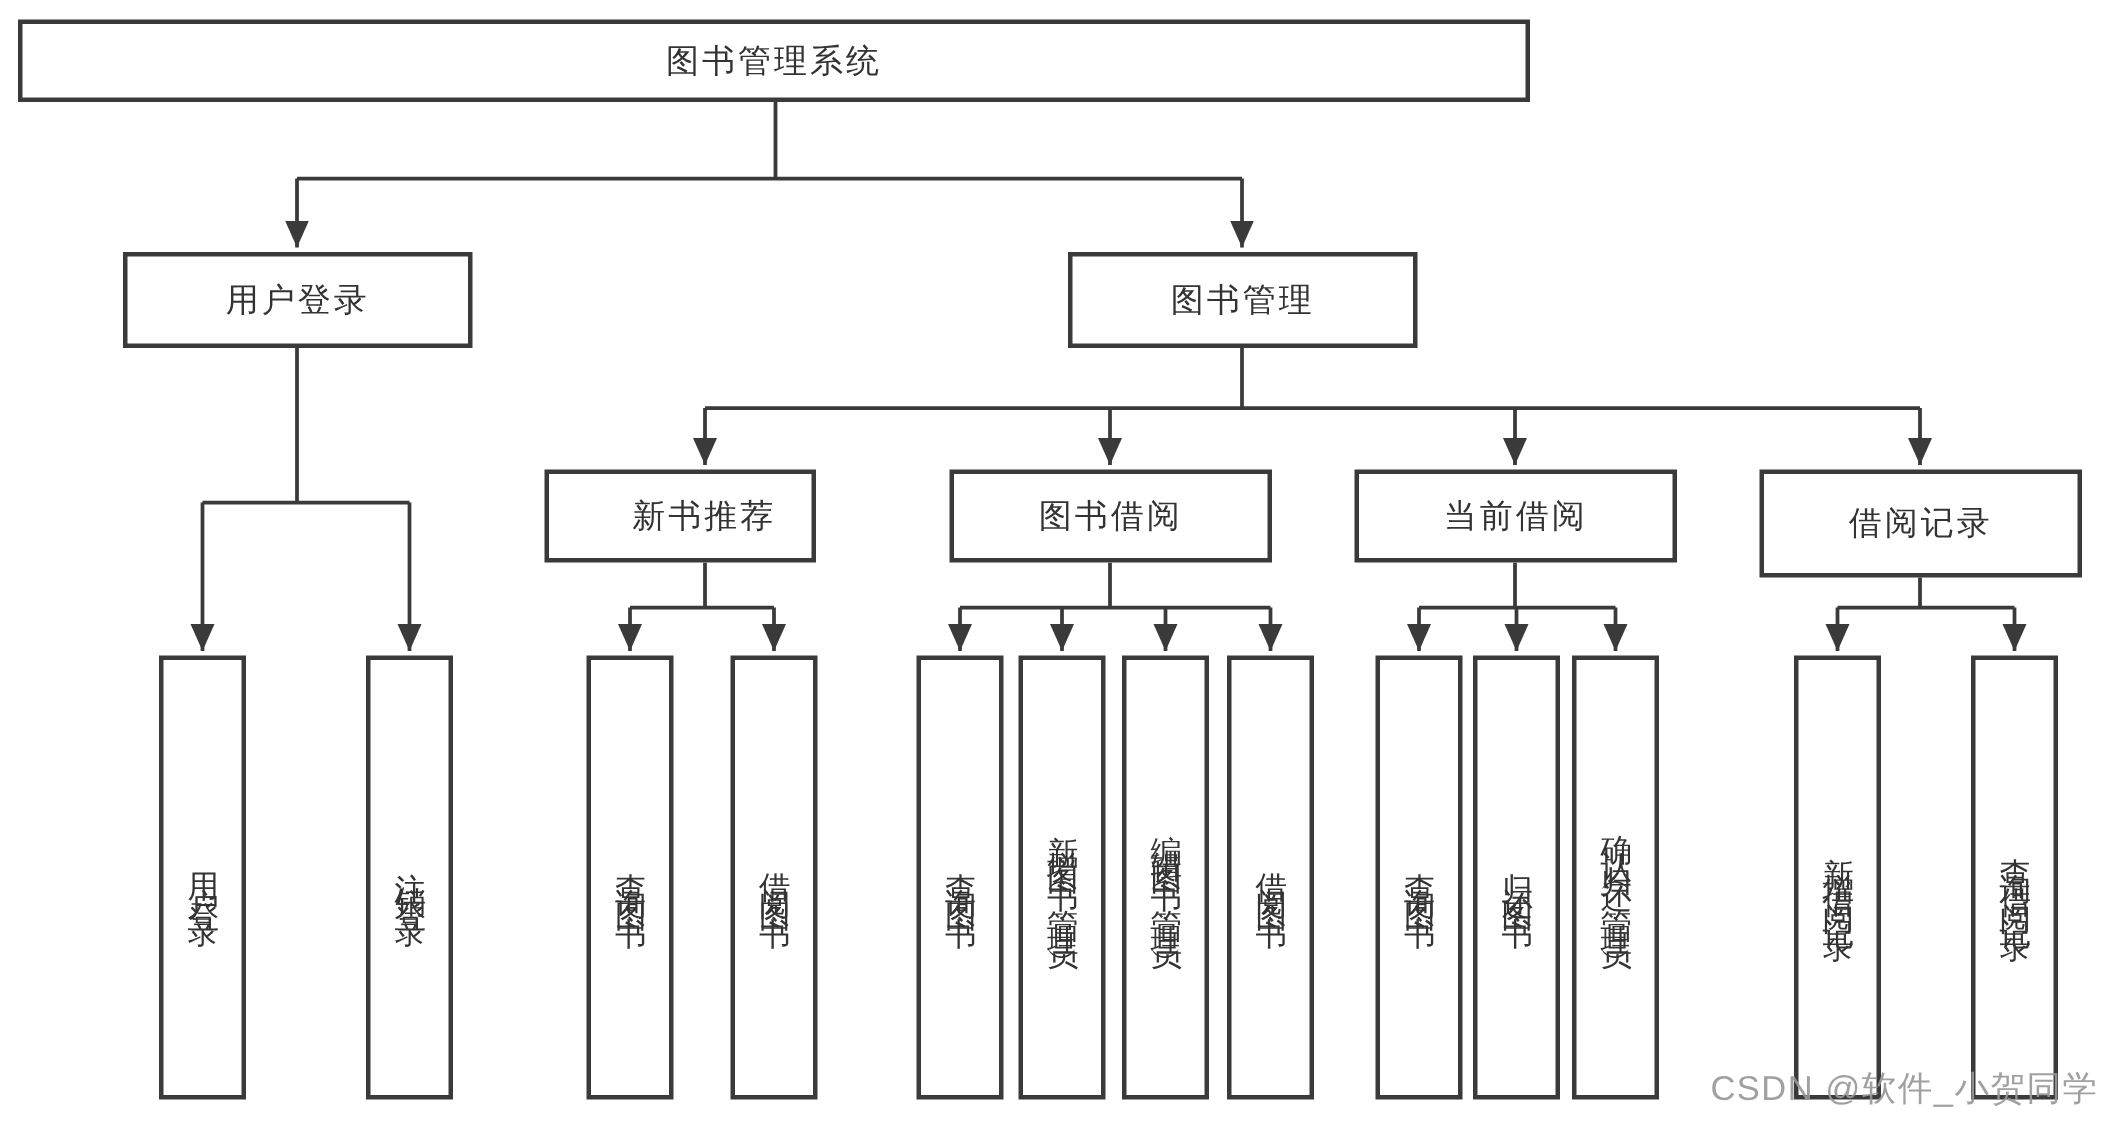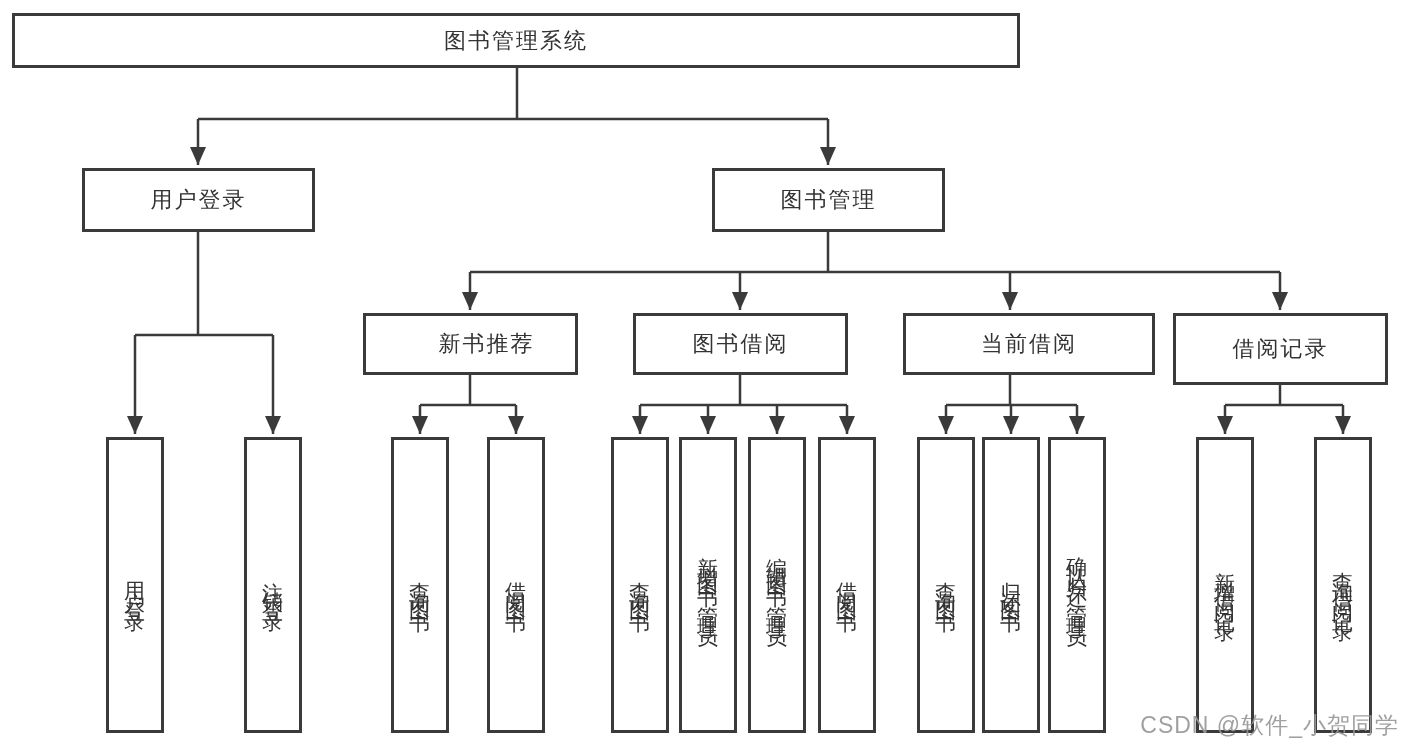--- a/index.html
+++ b/index.html
@@ -115,23 +115,23 @@
       <line x1="1225" y1="405" x2="1225" y2="434" marker-end="url(#arw)"></line>
       <line x1="1343" y1="405" x2="1343" y2="434" marker-end="url(#arw)"></line>
     </g>
   </svg>
 
   <div class="node hbox" style="left:12px; top:13px; width:1008px; height:55px;">图书管理系统</div>
 
   <div class="node hbox" style="left:82px; top:168px; width:233px; height:64px;">用户登录</div>
   <div class="node hbox" style="left:712px; top:168px; width:233px; height:64px;text-align:right;">图书管理</div>
 
-  <div class="node hbox" style="left:363px; top:313px; width:215px; height:62px;padding-left:32px;">新书推荐</div>
+  <div class="node hbox" style="left:363px; top:313px; width:181px; height:62px;padding-left:32px;">新书推荐</div>
   <div class="node hbox" style="left:633px; top:313px; width:215px; height:62px;">图书借阅</div>
-  <div class="node hbox" style="left:903px; top:313px; width:252px; height:62px;">当前借阅</div>
+  <div class="node hbox" style="left:903px; top:313px; width:215px; height:62px;">当前借阅</div>
   <div class="node hbox" style="left:1173px; top:313px; width:215px; height:72px;">借阅记录</div>
 
   <div class="node vbox" style="left:106px; top:437px; width:58px; height:296px;">用户登录</div>
   <div class="node vbox" style="left:244px; top:437px; width:58px; height:296px;">注销登录</div>
 
   <div class="node vbox" style="left:391px; top:437px; width:58px; height:296px;">查询图书</div>
   <div class="node vbox" style="left:487px; top:437px; width:58px; height:296px;">借阅图书</div>
 
   <div class="node vbox" style="left:611px; top:437px; width:58px; height:296px;">查询图书</div>
   <div class="node vbox" style="left:679px; top:437px; width:58px; height:296px;">新增图书（管理员）</div>

